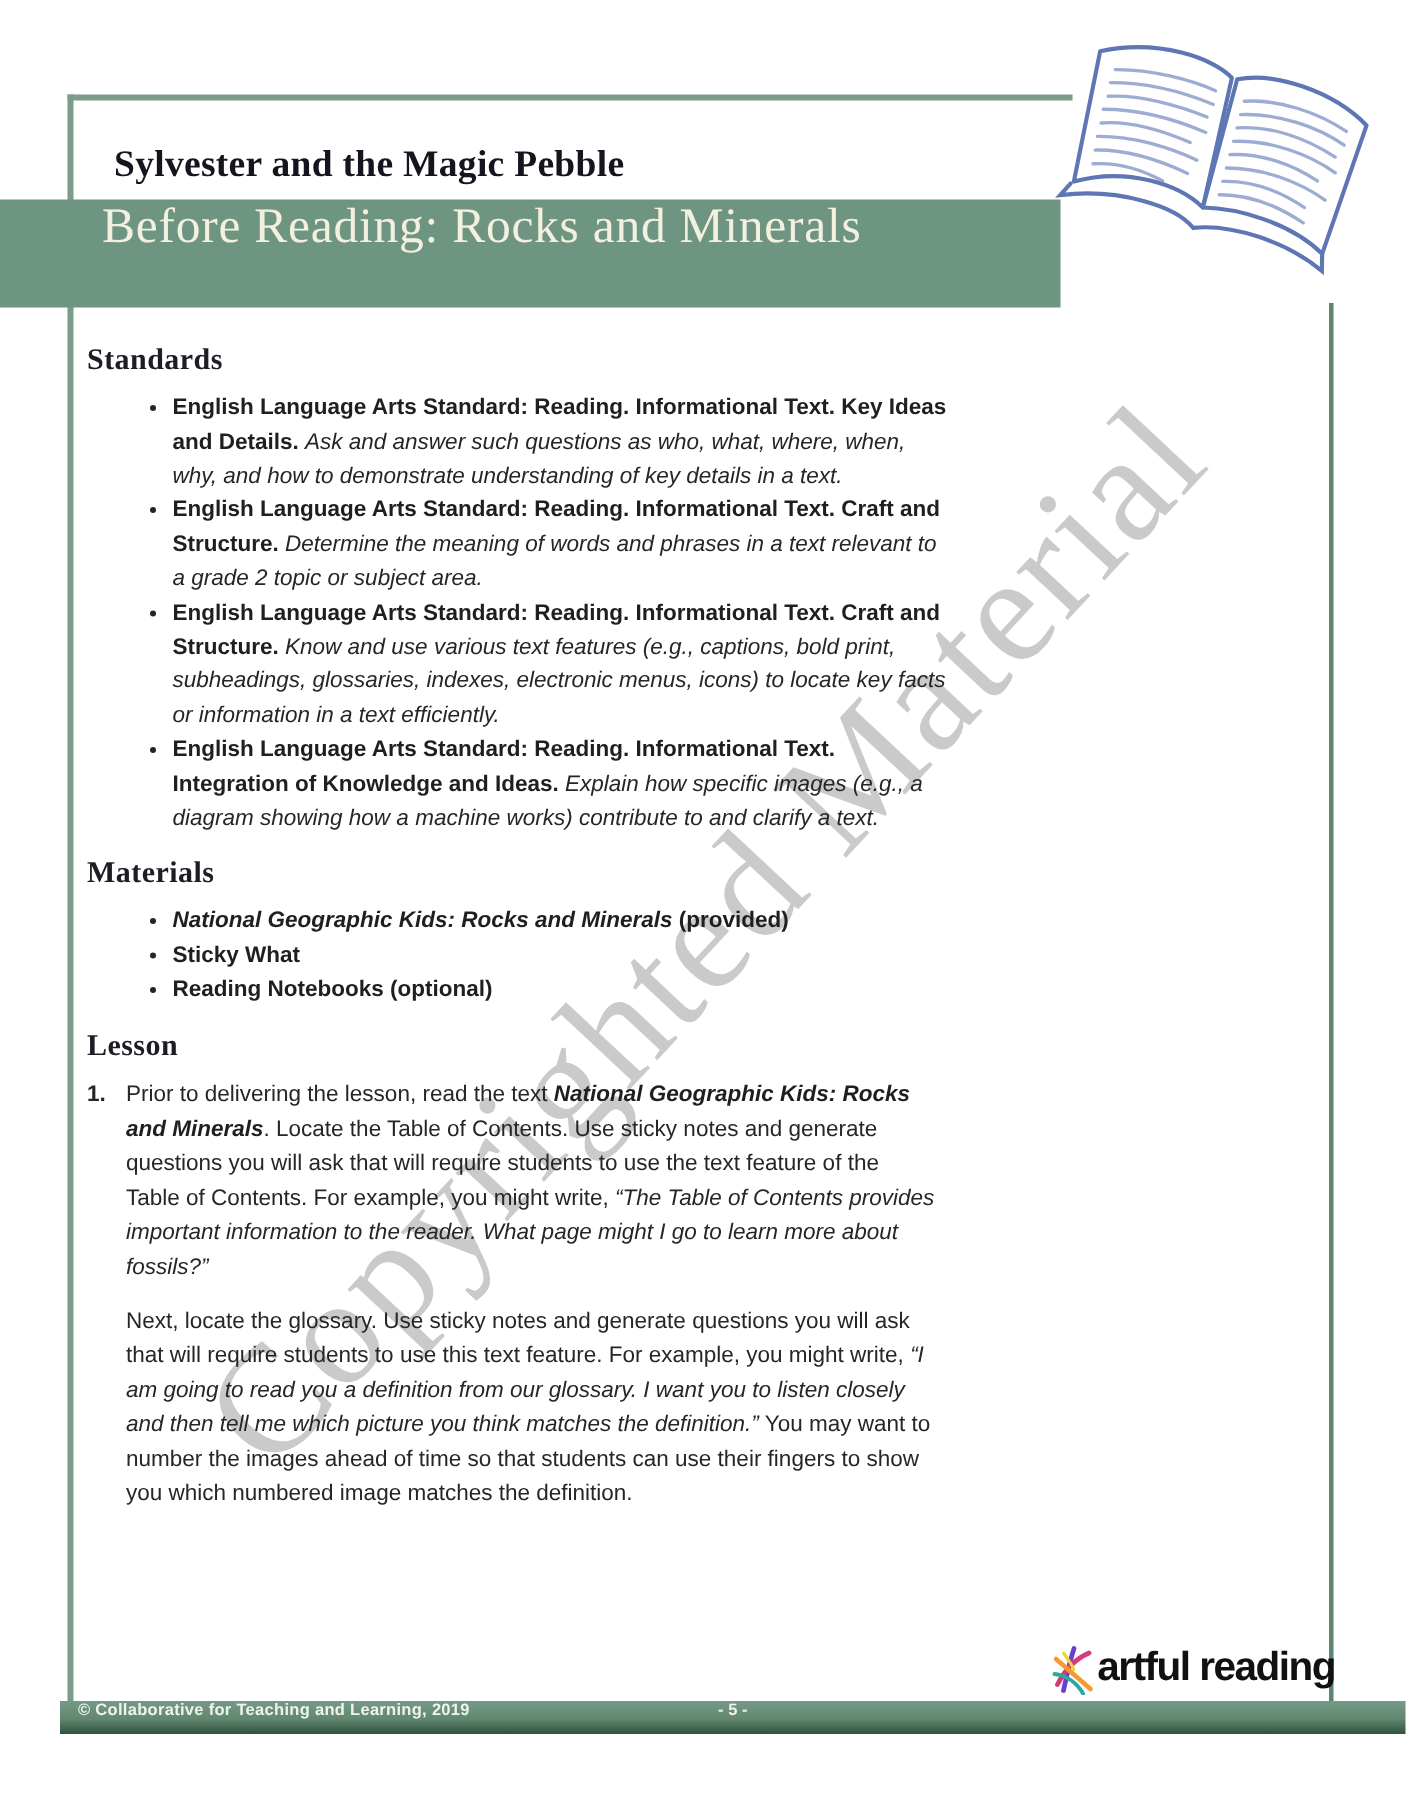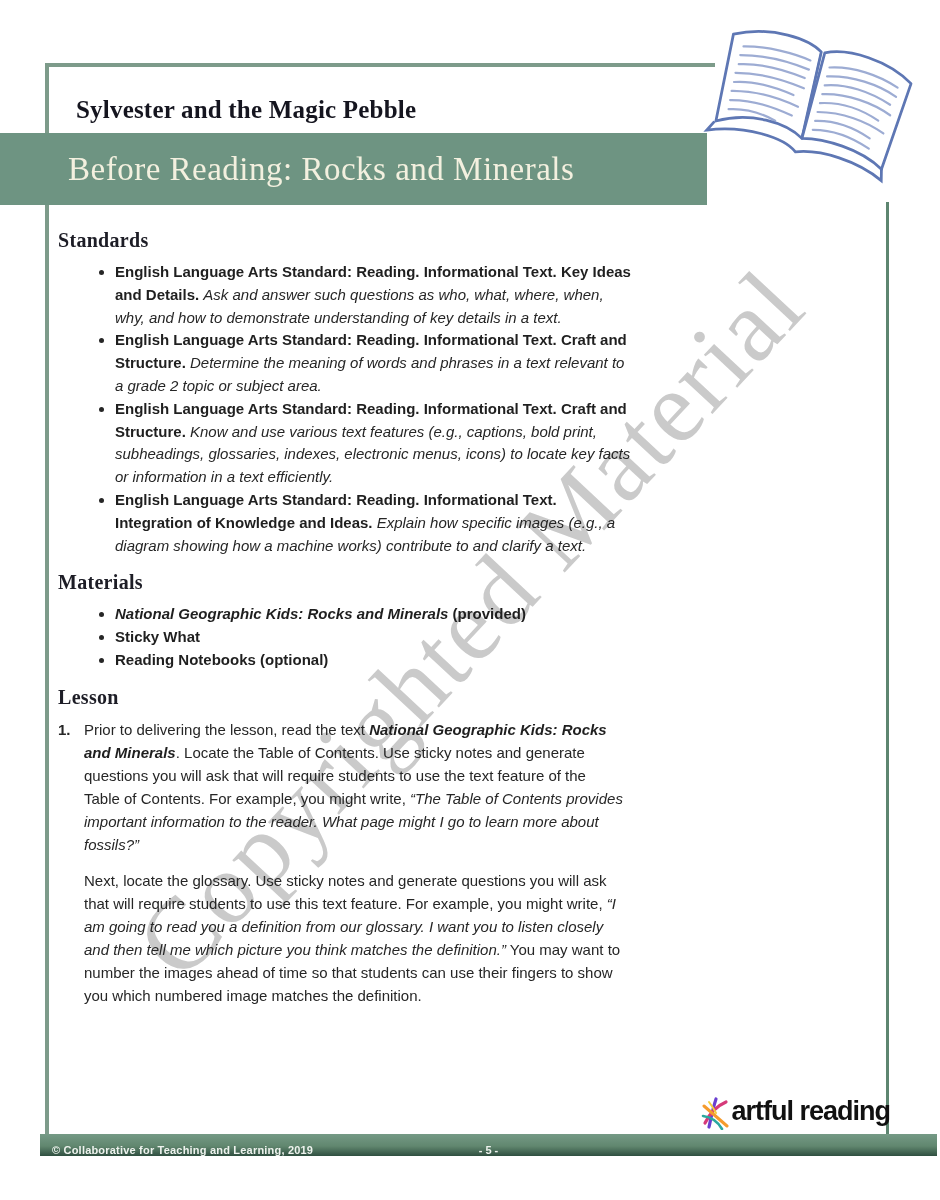--- a/index.html
+++ b/index.html
@@ -23,21 +23,21 @@
   .line-right { position: absolute; left: 886px; top: 202px; width: 3px;  height: 935px;  background: #5d8570; z-index: 2; }
 
   .book-title {
     position: absolute; left: 76px; top: 80px; z-index: 4;
     font-family: "Liberation Serif", serif; font-size: 25px; font-weight: 600;
     color: #15151f; letter-spacing: 0.2px; margin-top: 16px;
   }
 
   .banner {
     position: absolute; left: 0; top: 133px; width: 707px; height: 72px;
-    background: #6e9482; z-index: 3; display: flex; align-items: center;
+    background: #6e9482; z-index: 3; display: flex; align-items: flex-start;
   }
   .banner-text {
     font-family: "Liberation Serif", serif; font-size: 33px; font-weight: 400;
     color: #f3f0df; padding-left: 68px; letter-spacing: 0.5px;
   }
 
   .book-illustration {
     position: absolute; left: 702px; top: 26px; width: 212px; height: 165px;
     z-index: 3; transform: rotate(15deg);
   }
@@ -68,21 +68,21 @@
     display: flex; gap: 2px;
   }
   .logo-text {
     font-family: "Liberation Sans", sans-serif; font-weight: 700;
     font-size: 27px; color: #111; letter-spacing: -1px;
   }
 
   .footer-bar {
     position: absolute; left: 40px; top: 1134px; width: 897px; height: 22px;
     background: linear-gradient(180deg, #759a86 0%, #61876f 55%, #2f4f40 100%);
-    z-index: 5; display: flex; align-items: flex-end;
+    z-index: 5; display: flex; align-items: flex-start;
   }
   .footer-copyright {
     color: #eef3ee; font-size: 11px; font-weight: 700; padding-left: 12px;
     letter-spacing: 0.2px;
   }
   .footer-page {
     position: absolute; left: 0; right: 0; text-align: center;
     color: #eef3ee; font-size: 11px; font-weight: 700;
   }
 </style>

